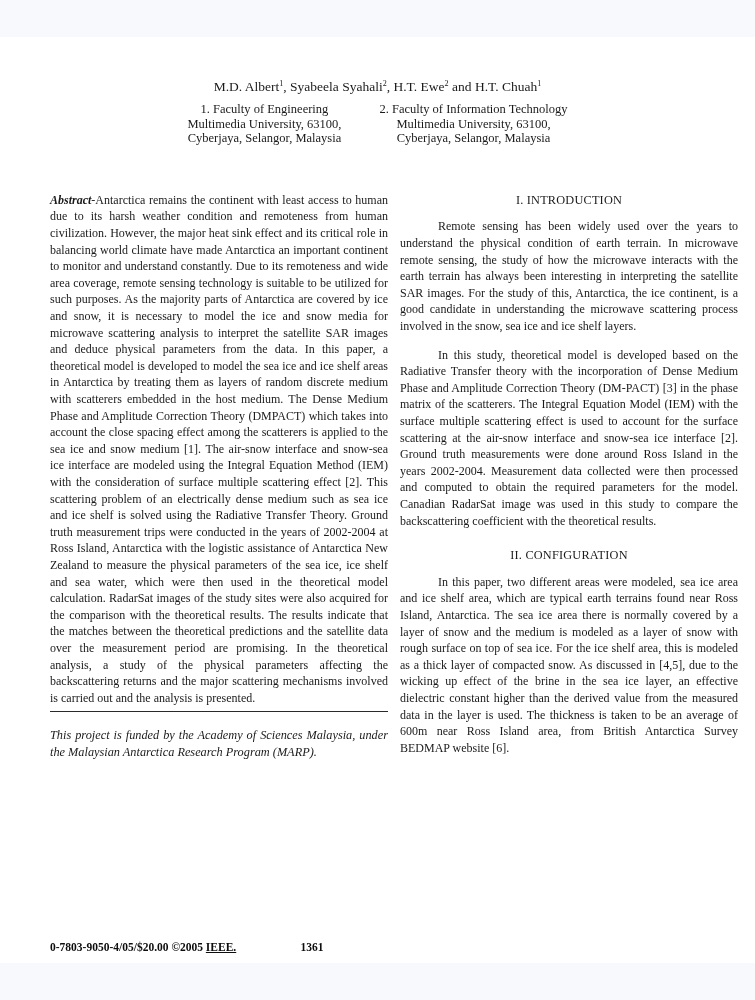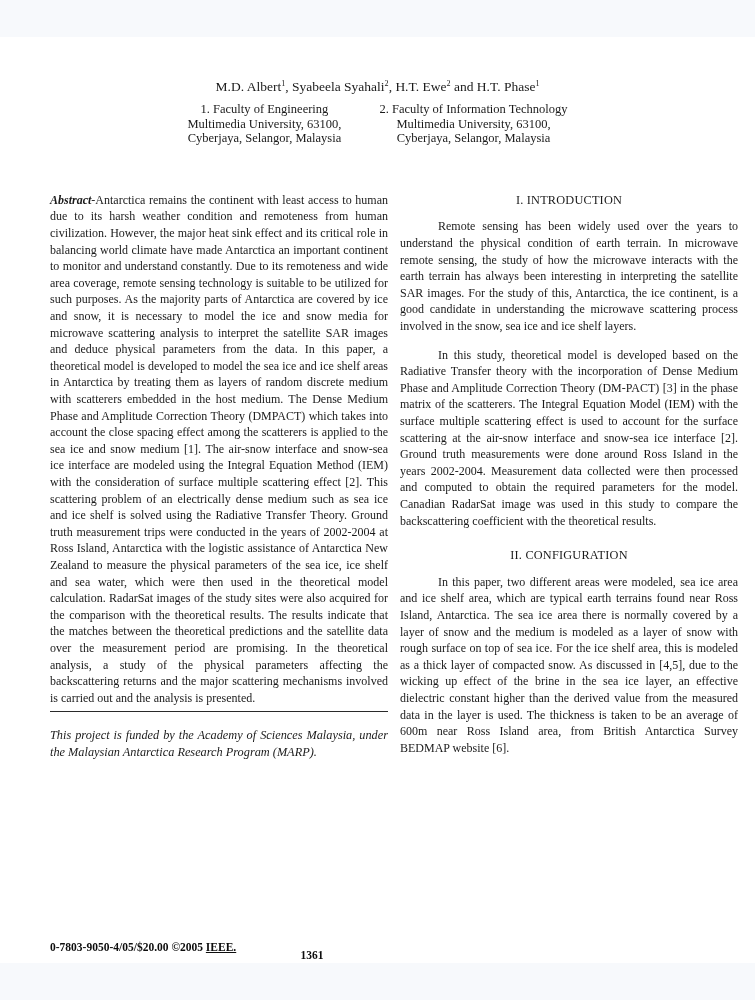--- a/index.html
+++ b/index.html
@@ -88,33 +88,32 @@
   }
   .footer-copyright .ieee { text-decoration: underline; }
   .footer-pageno {
     position: absolute;
     top: 904px; left: 0;
     width: 624px;
     text-align: center;
     font-size: 11.5px;
     font-weight: bold;
     color: #0d0d0d;
-    margin-top: 8px;
   }
 </style>
 </head>
 <body>
 
 <div class="page">
 
   <div class="title">
   </div>
 
   <div class="byline">
-    <span>M.D. Albert</span><sup>1</sup><span>, Syabeela Syahali</span><sup>2</sup><span>, H.T. Ewe</span><sup>2</sup><span> and H.T. Phase</span><sup>1</sup>
+    <span>M.D. Albert</span><sup>1</sup><span>, Syabeela Syahali</span><sup>2</sup><span>, H.T. Ewe</span><sup>2</sup><span> and H.T. Chuah</span><sup>1</sup>
   </div>
 
   <div class="affiliations">
     <div class="affil-block">
       <div>1. Faculty of Engineering</div>
       <div>Multimedia University, 63100,</div>
       <div>Cyberjaya, Selangor, Malaysia</div>
     </div>
     <div class="affil-block">
       <div>2. Faculty of Information Technology</div>

